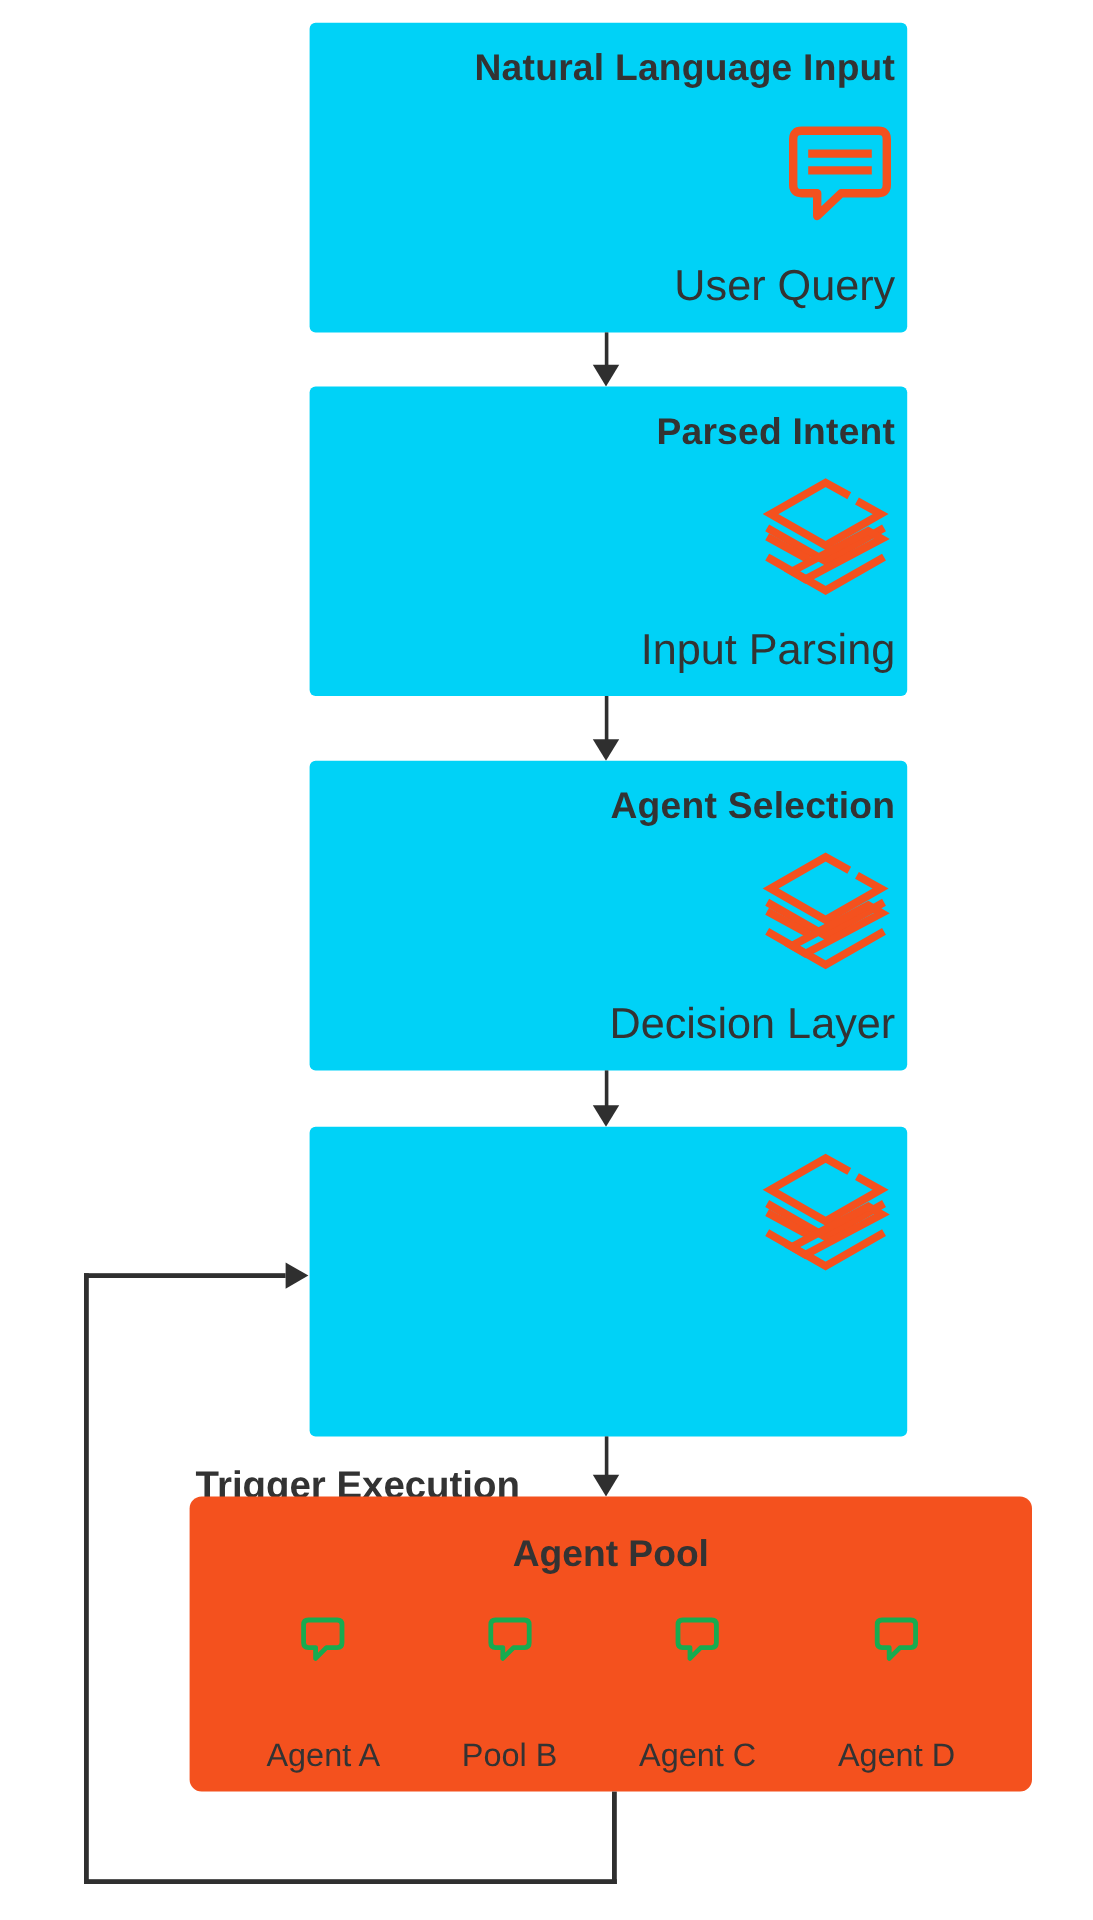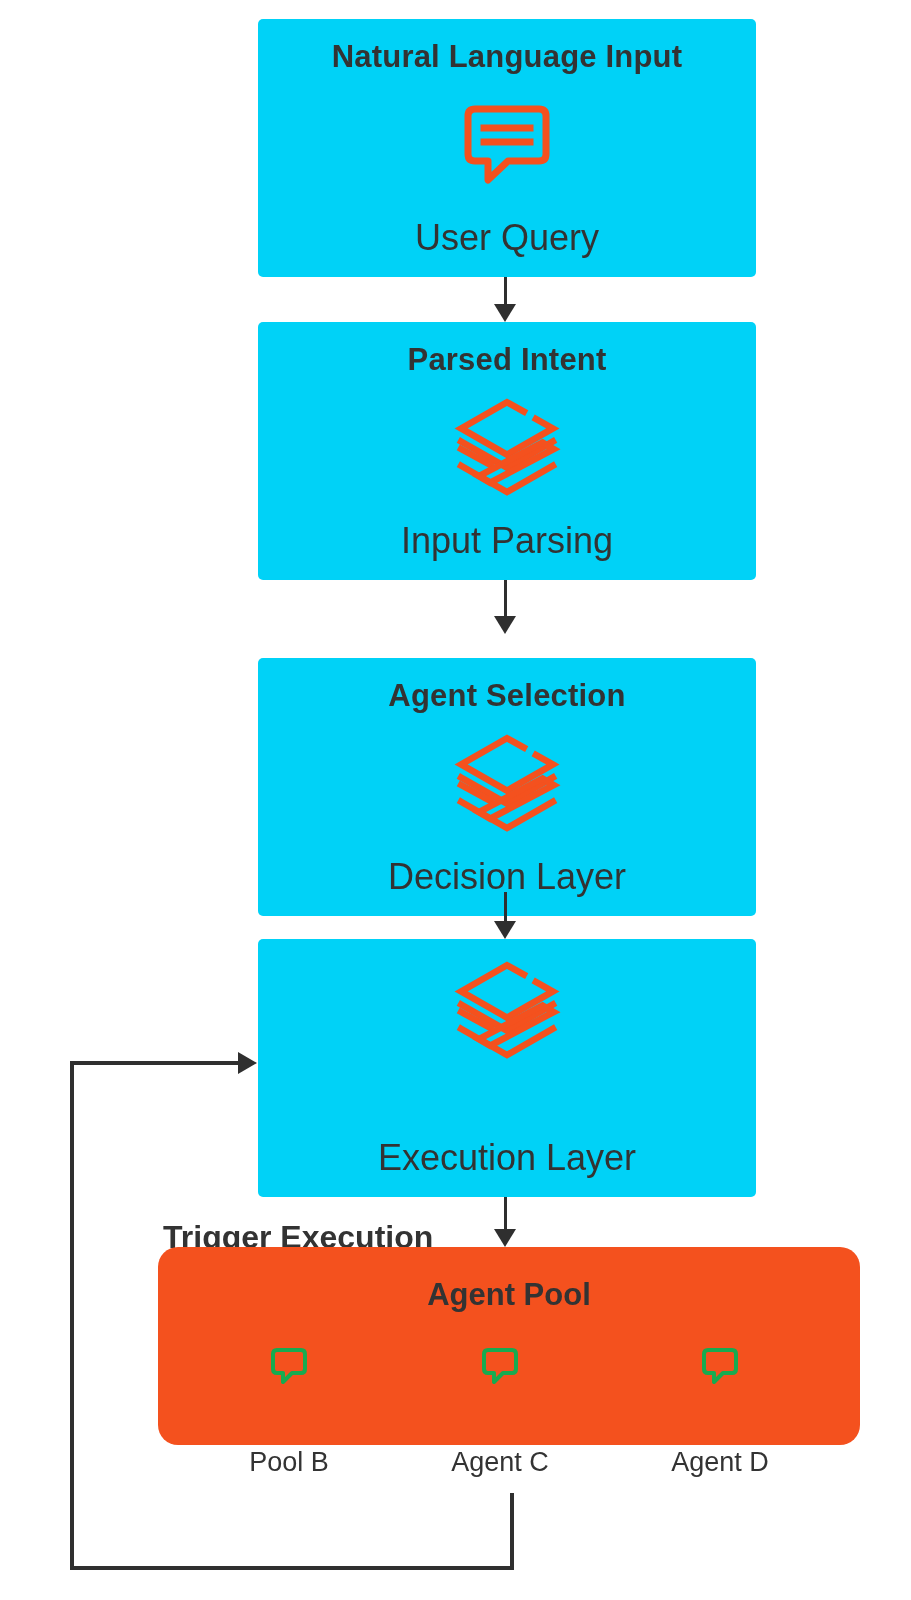--- a/index.html
+++ b/index.html
@@ -9,21 +9,21 @@
     background:#ffffff;
     font-family:"Liberation Sans", sans-serif;
     overflow:hidden;
   }
   
   .node{
     position:absolute;
     left:258px;width:498px;height:258px;
     background:var(--node-fill);
     border-radius:5px;
-    display:flex;flex-direction:column;align-items:center;
+    display:flex;flex-direction:column;align-items:flex-end;
     justify-content:space-between;
     padding:20px 10px 18px 10px;box-sizing:border-box;
   }
   .node-title{
     font-size:31px;font-weight:bold;color:var(--text-dark);
     letter-spacing:.2px;
   }
   .node-label{
     font-size:36px;color:var(--text-dark);
   }
@@ -39,23 +39,23 @@
   .loop-head-right{position:absolute;width:0;height:0;
     border-top:11px solid transparent;border-bottom:11px solid transparent;
     border-left:19px solid var(--line-dark);}
   
   .edge-label{
     position:absolute;left:163px;top:1203px;
     font-size:32px;font-weight:bold;color:var(--text-dark);margin-top:16px;
   }
   
   .pool{
-    position:absolute;left:158px;top:1247px;width:702px;height:198px;
+    position:absolute;left:158px;top:1247px;width:702px;height:246px;
     background:var(--pool-fill);
-    border-radius:20px;
+    border-radius:10px;
     box-sizing:border-box;
   }
   .pool-title{
     position:absolute;top:30px;left:0;width:100%;
     text-align:center;
     font-size:31px;font-weight:bold;color:var(--text-dark);
   }
   .pool-row{
     position:absolute;top:98px;left:30px;right:30px;
     display:flex;justify-content:space-around;
@@ -103,21 +103,21 @@
       </svg>
     </span>
     <div class="node-label">Input Parsing</div>
   </div>
 
   <div class="v-arrow" style="top:580px;height:54px">
     <span class="shaft" style="height:38px"></span>
     <span class="head"></span>
   </div>
 
-  <div class="node" style="top:658px">
+  <div class="node" style="top:634px">
     <div class="node-title">Agent Selection</div>
     <span class="node-icon">
       <svg width="116" height="106" viewBox="0 0 124 112" fill="none" stroke="currentColor" stroke-width="7" stroke-linejoin="miter" stroke-linecap="square">
         <path d="M80 16 L62 6 L13 34 L62 62 L111 34 L93 24"></path>
         <path d="M13 48 L62 76 L111 48"></path>
         <path d="M13 56 L44 73"></path>
         <path d="M32 85 L100 49 L112 56 L44 92 Z"></path>
         <path d="M13 74 L62 102 L111 74"></path>
       </svg>
     </span>
@@ -132,34 +132,41 @@
   <div class="node" style="top:939px">
     <span class="node-icon">
       <svg width="116" height="106" viewBox="0 0 124 112" fill="none" stroke="currentColor" stroke-width="7" stroke-linejoin="miter" stroke-linecap="square">
         <path d="M80 16 L62 6 L13 34 L62 62 L111 34 L93 24"></path>
         <path d="M13 48 L62 76 L111 48"></path>
         <path d="M13 56 L44 73"></path>
         <path d="M32 85 L100 49 L112 56 L44 92 Z"></path>
         <path d="M13 74 L62 102 L111 74"></path>
       </svg>
     </span>
-    <div class="node-label">Execution Layer</div>
   </div>
 
   <div class="v-arrow" style="top:1197px;height:50px">
     <span class="shaft" style="height:34px"></span>
     <span class="head"></span>
   </div>
 
   <div class="edge-label">Trigger Execution</div>
 
   <div class="pool">
     <div class="pool-title">Agent Pool</div>
     <div class="pool-row">
 
+      <div class="agent">
+        <span>
+          <svg width="44" height="42" viewBox="0 0 44 42" fill="none" stroke="currentColor" stroke-width="4" stroke-linejoin="round" stroke-linecap="round">
+            <path d="M10 5 H34 Q38 5 38 9 V24 Q38 28 34 28 H25 L16 37 L16 28 H10 Q6 28 6 24 V9 Q6 5 10 5 Z"></path>
+          </svg>
+        </span>
+        <span class="agent-label">Agent A</span>
+      </div>
 
       <div class="agent">
         <span>
           <svg width="44" height="42" viewBox="0 0 44 42" fill="none" stroke="currentColor" stroke-width="4" stroke-linejoin="round" stroke-linecap="round">
             <path d="M10 5 H34 Q38 5 38 9 V24 Q38 28 34 28 H25 L16 37 L16 28 H10 Q6 28 6 24 V9 Q6 5 10 5 Z"></path>
           </svg>
         </span>
         <span class="agent-label">Pool B</span>
       </div>
 

